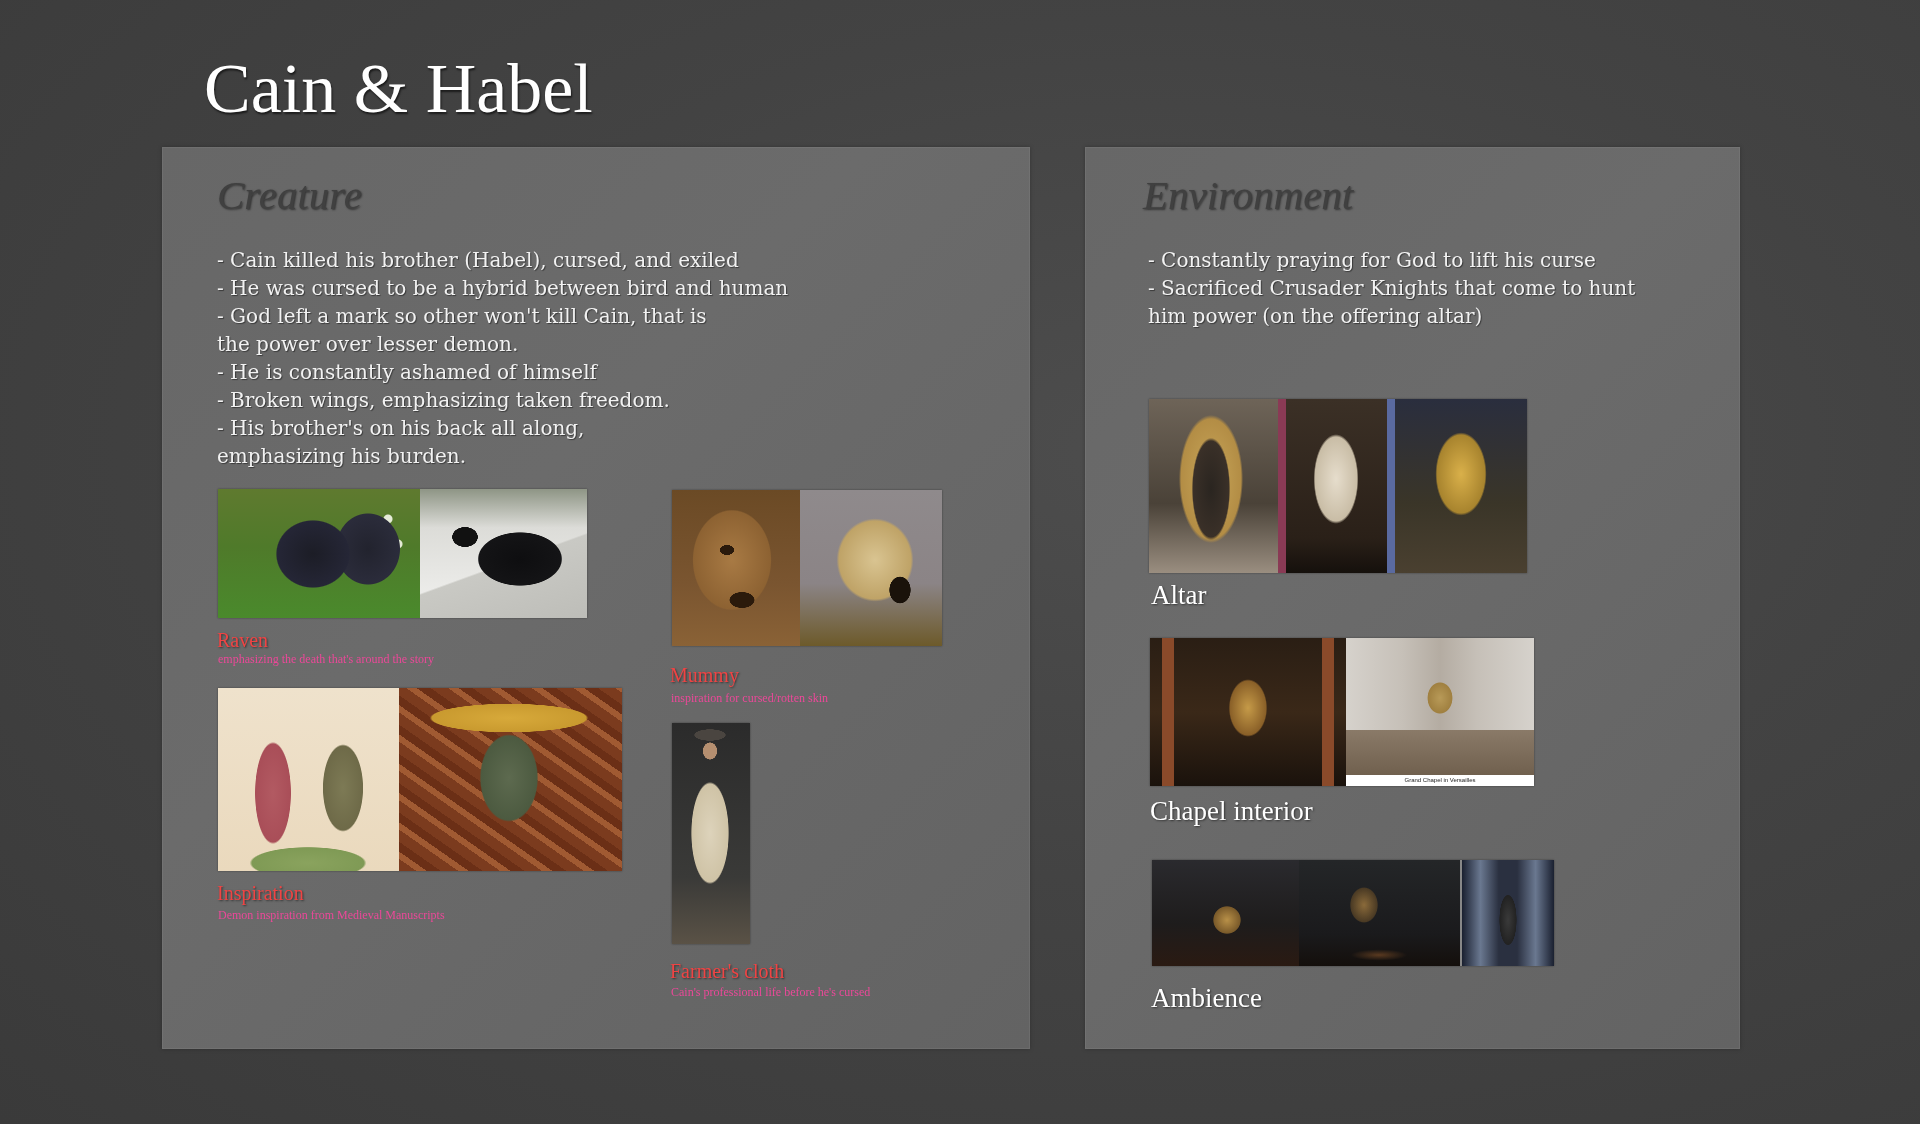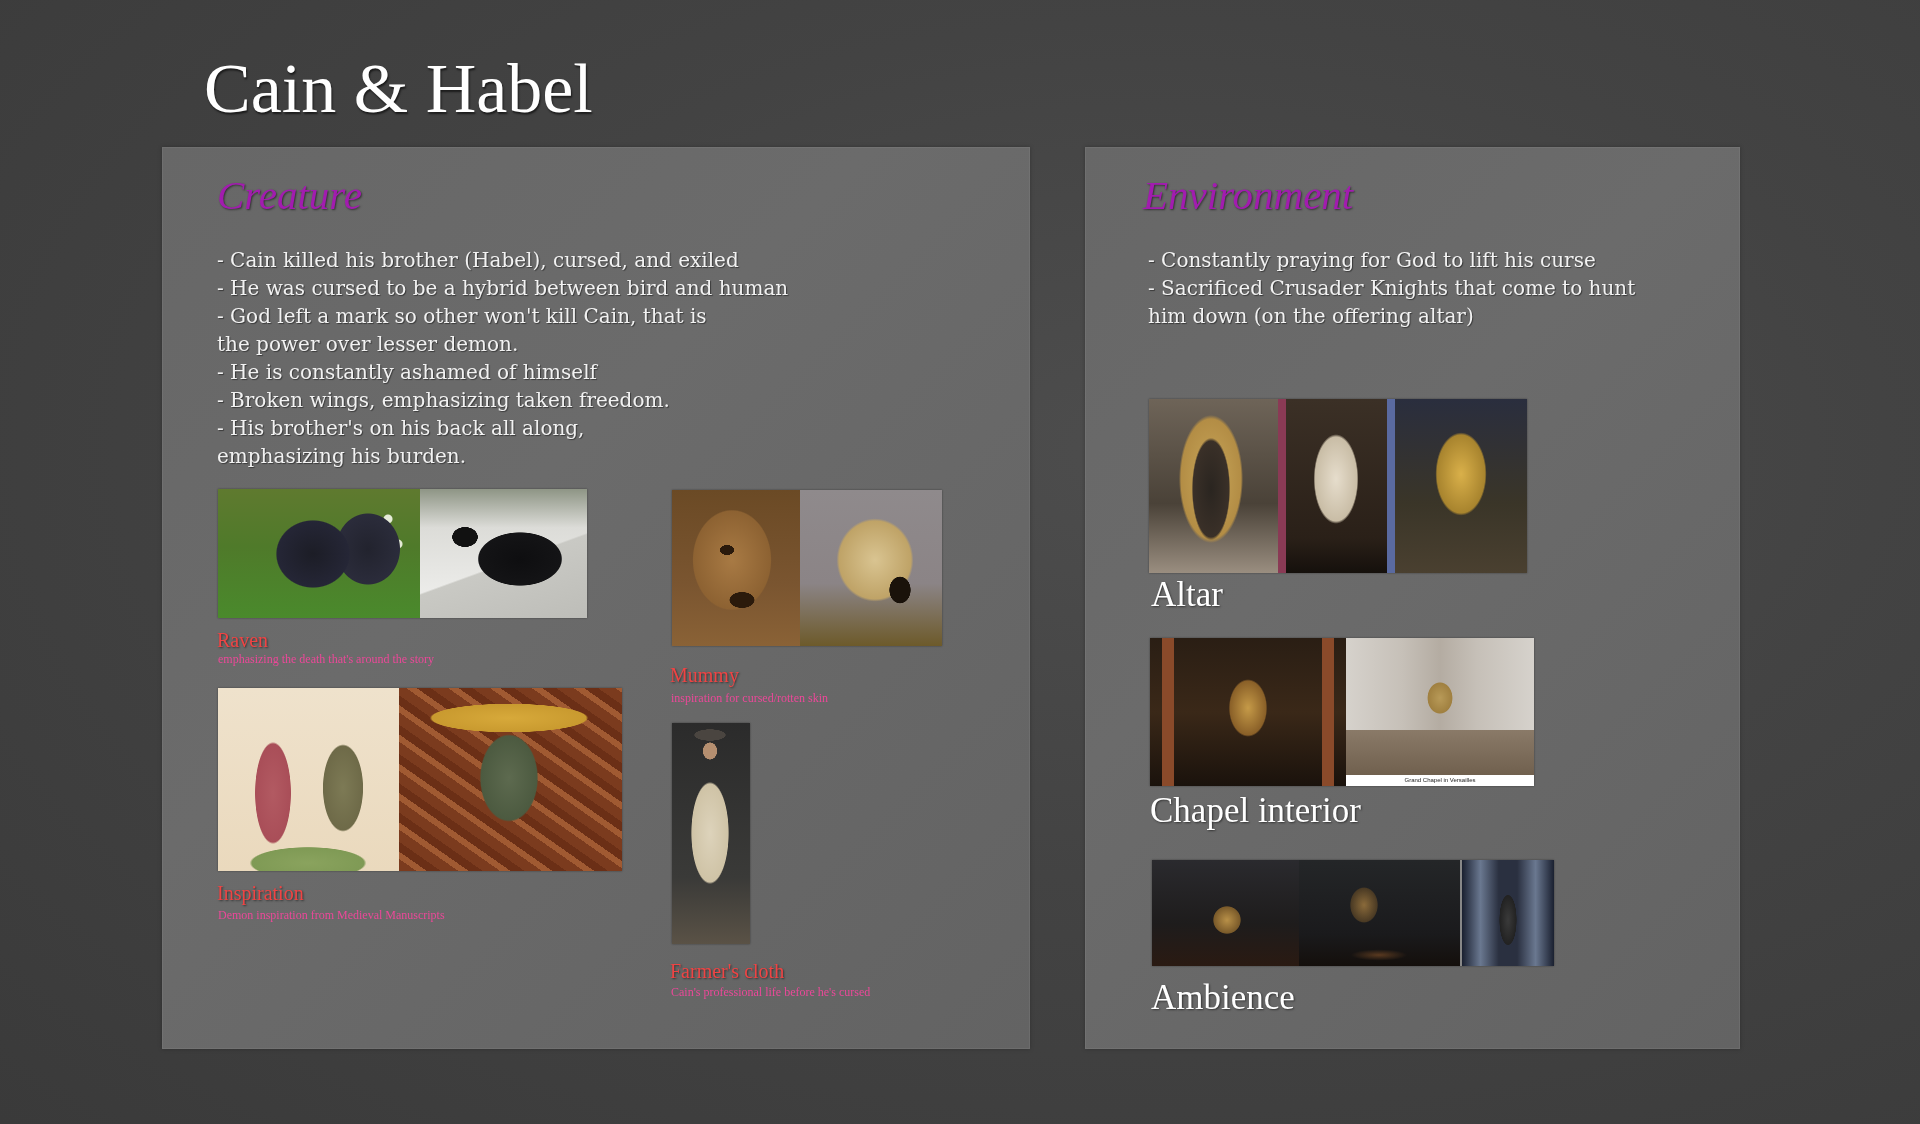--- a/index.html
+++ b/index.html
@@ -15,36 +15,36 @@
     font-family: Liberation Serif, serif;
     color: #ffffff; text-shadow: 1px 2px 2px rgba(0,0,0,0.6); white-space: nowrap;
   }
   .panel {
     background: linear-gradient(135deg, #676767 0%, #6b6b6b 40%, #636363 100%);
     box-shadow: inset 0 0 0 1px rgba(255,255,255,0.06), 0 0 4px rgba(0,0,0,0.25);
   }
   .panel-left { left: 162px; top: 147px; width: 868px; height: 902px; }
   .panel-right { left: 1085px; top: 147px; width: 655px; height: 902px; }
   .section-heading {
-    font-style: italic; font-size: 41px; line-height: 50px; color: #a21caf;
+    font-style: italic; font-size: 41px; line-height: 50px; color: #404040;
     font-family: "Liberation Serif", "DejaVu Serif", serif;
     text-shadow: 1px 1px 2px rgba(0,0,0,0.5); white-space: nowrap; text-align: center;
   }
   .bullets { font-size: 20px; line-height: 28px; color: #f2f2f2;
     font-family: "DejaVu Serif", serif;
     text-shadow: 1px 1px 1px rgba(0,0,0,0.45); }
   .bullets div { white-space: nowrap; }
   .imgstrip { display: flex; box-shadow: 0 0 2px rgba(0,0,0,0.4); }
   .imgstrip > div { height: 100%; position: relative; overflow: hidden; }
   .cap-title { font-size: 20px; line-height: 28px; color: #ef4444;
     font-family: "Liberation Serif", "DejaVu Serif", serif;
     text-shadow: 1px 1px 2px rgba(0,0,0,0.5); white-space: nowrap; }
   .cap-sub { font-size: 12px; line-height: 14px; color: #ec4899;
     font-family: "Liberation Serif", "DejaVu Serif", serif; white-space: nowrap; }
-  .env-cap { font-size: 35px; line-height: 30px; color: #fff;
+  .env-cap { font-size: 27px; line-height: 30px; color: #fff;
     font-family: "Liberation Serif", "DejaVu Serif", serif;
     text-shadow: 1px 1px 2px rgba(0,0,0,0.5); white-space: nowrap; }
   .photo-label { position: absolute; left: 0; right: 0; bottom: 0; height: 11px; background: #fff;
     color: #222; font-size: 6px; line-height: 11px; text-align: center;
     font-family: "Liberation Sans", sans-serif; }
 </style>
 </head>
 <body>
 
 <div class="abs title">Cain &amp; Habel</div>
@@ -118,21 +118,21 @@
 <div class="abs cap-title" style="left:670px; top:957px;">Farmer's cloth</div>
 <div class="abs cap-sub" style="left:671px; top:985px;">Cain's professional life before he's cursed</div>
 
 <div class="abs panel panel-right"></div>
 
 <div class="abs section-heading" style="left:1143px; top:170px;">Environment</div>
 
 <div class="abs bullets" style="left:1148px; top:246px;">
   <div>- Constantly praying for God to lift his curse</div>
   <div>- Sacrificed Crusader Knights that come to hunt</div>
-  <div>him down (on the offering altar)</div>
+  <div>him power (on the offering altar)</div>
 </div>
 
 <div class="abs imgstrip" style="left:1149px; top:399px; width:378px; height:174px;">
   <div style="width:129px; background:
       radial-gradient(ellipse 30px 80px at 62px 90px, #2a2520 0%, #3a3028 60%, transparent 64%),
       radial-gradient(ellipse 50px 100px at 62px 80px, #c9a75a 0%, #b38d45 60%, transparent 64%),
       linear-gradient(180deg, #6e6458 0%, #4a4238 60%, #9a8e80 100%);"></div>
   <div style="width:117px; background:
       radial-gradient(ellipse 35px 70px at 58px 80px, #e6ddcc 0%, #c9bda6 60%, transparent 64%),
       linear-gradient(90deg, #8a3a55 0 8px, transparent 8px 109px, #5a6aa0 109px),

